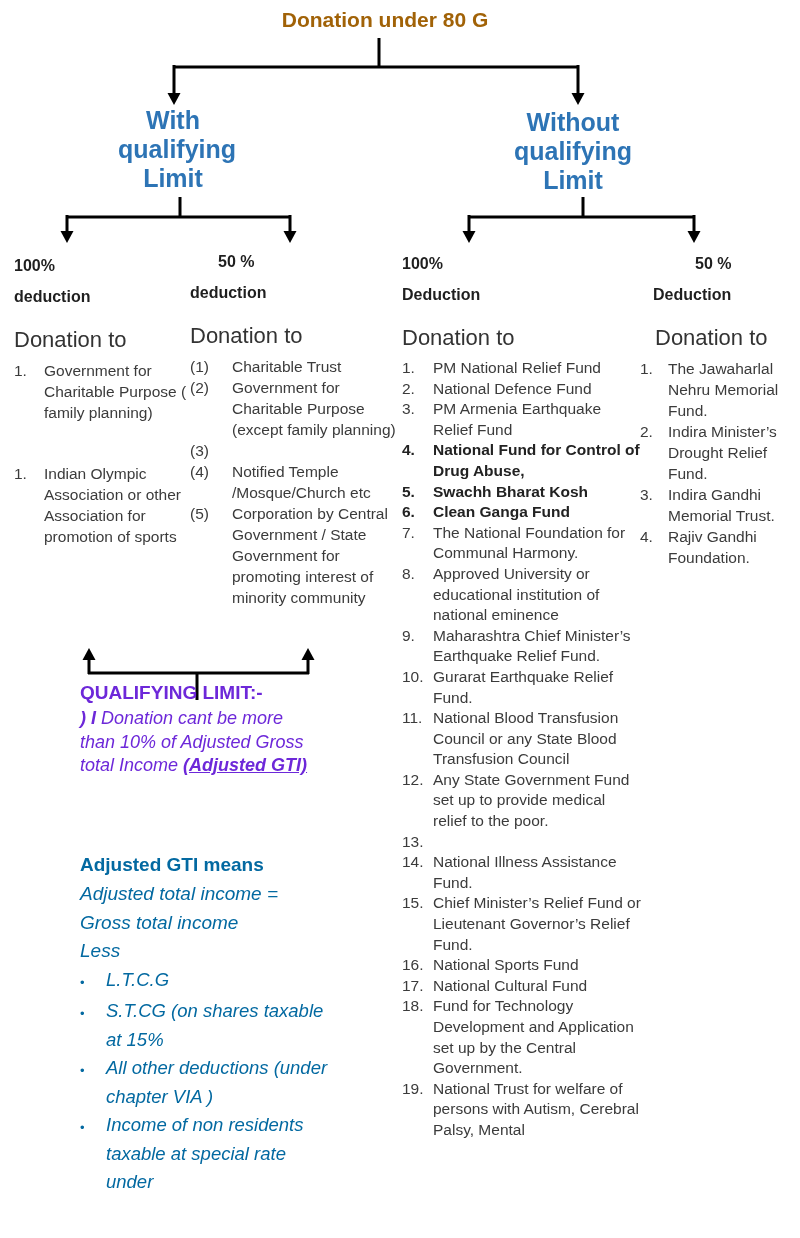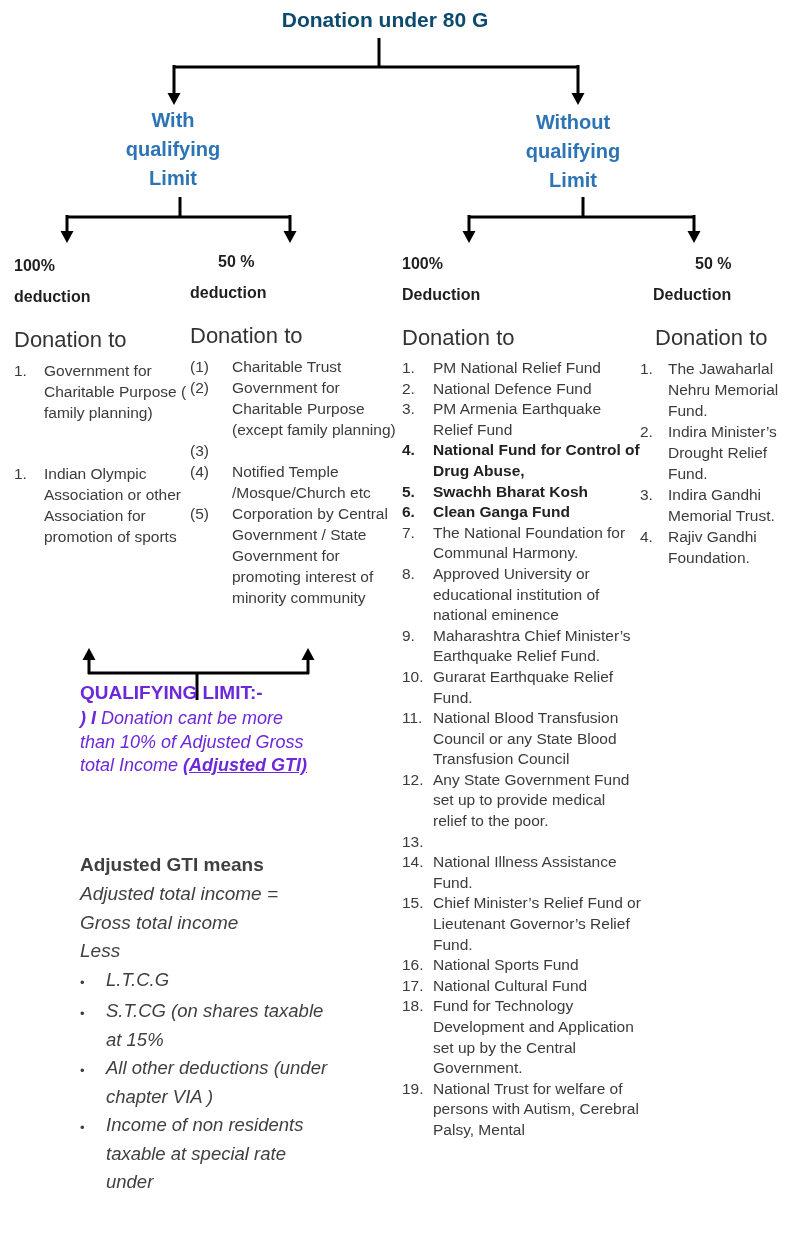--- a/index.html
+++ b/index.html
@@ -4,24 +4,24 @@
 <style>
   html,body{margin:0;padding:0;background:#ffffff;}
   #page{
     position:relative;width:800px;height:1238px;background:#ffffff;overflow:hidden;
     font-family:"Liberation Sans","DejaVu Sans",sans-serif;color:#3b3b3b;
   }
   #wires{position:absolute;left:0;top:0;pointer-events:none;}
 
   .title{
     position:absolute;left:230px;top:8px;width:310px;text-align:center;
-    color:#0c4a6e;font-weight:bold;font-size:21px;
+    color:#a16207;font-weight:bold;font-size:21px;
   }
   .branch{
-    position:absolute;color:#2d74b5;font-weight:bold;font-size:20px;
+    position:absolute;color:#2d74b5;font-weight:bold;font-size:25px;
     line-height:29px;text-align:center;
   }
   .b-with{left:118px;top:106px;width:110px;}
   .b-without{left:512px;top:108px;width:122px;}
 
   .col{position:absolute;}
   .h-pct,.h-ded{font-size:16px;font-weight:bold;color:#1f1f1f;line-height:31px;white-space:nowrap;}
   .h-don{font-size:22px;color:#333333;line-height:29px;margin-top:13px;white-space:nowrap;}
   .list{margin-top:6px;}
   .item{display:flex;font-size:15.5px;line-height:21px;color:#3b3b3b;}
@@ -42,21 +42,21 @@
   .c4 .h-pct{padding-left:55px;}
   .c4 .h-ded{padding-left:13px;}
   .c4 .h-don{padding-left:15px;}
 
   .qual{position:absolute;left:80px;top:680px;width:240px;color:#6d28d9;}
   .qual-h{font-weight:bold;font-size:19px;line-height:25px;}
   .qual-body{font-style:italic;font-size:18px;line-height:23.5px;margin-top:2px;}
   .bi{font-weight:bold;}
   .gti{margin-left:5px;text-decoration:underline;}
 
-  .agti{position:absolute;left:80px;top:850px;width:256px;color:#404040;}
+  .agti{position:absolute;left:80px;top:850px;width:256px;color:#0369a1;}
   .agti-h{font-weight:bold;font-size:19px;line-height:30px;}
   .agti-line{font-style:italic;font-size:19px;line-height:28.5px;}
   .bullet-row{display:flex;font-style:italic;font-size:18.5px;line-height:28.5px;}
   .bullet-row .blt{flex:0 0 26px;font-style:normal;font-size:13px;padding-top:3px;}
   .bullet-row .btxt{flex:1;}
 </style>
 </head>
 <body>
 
 <div id="page">

